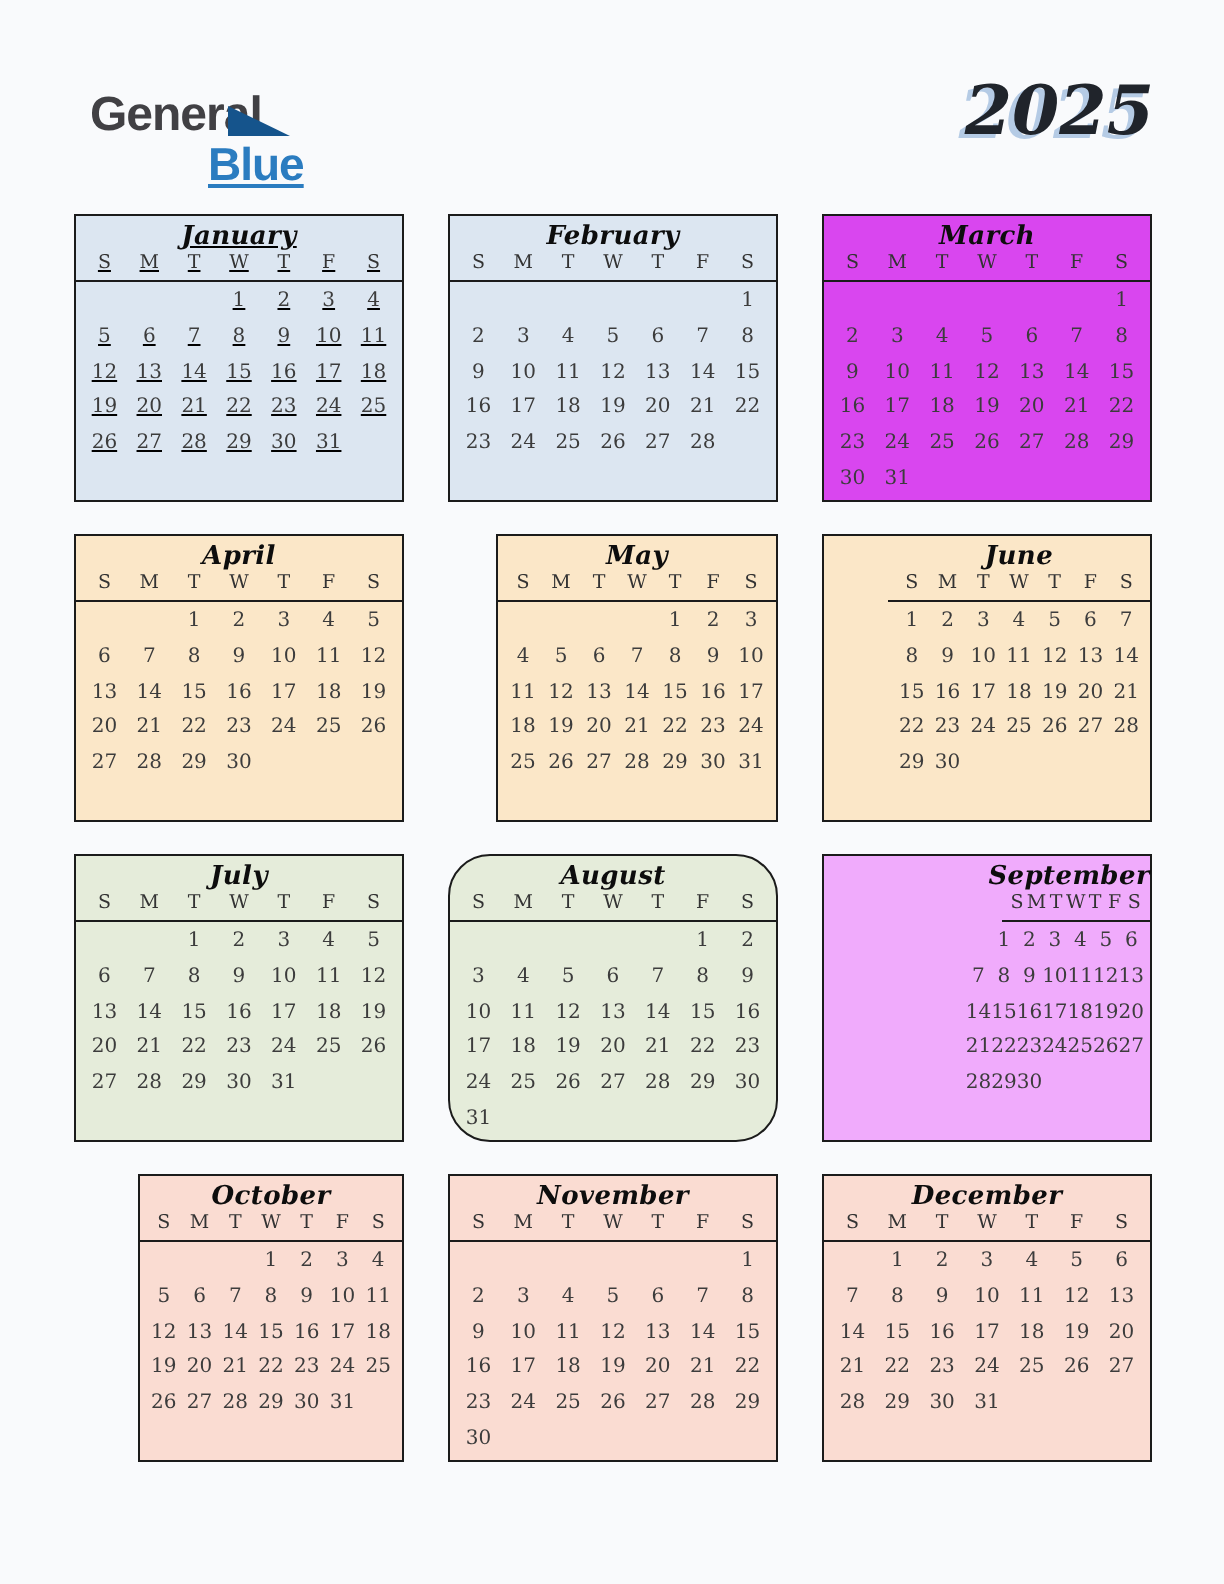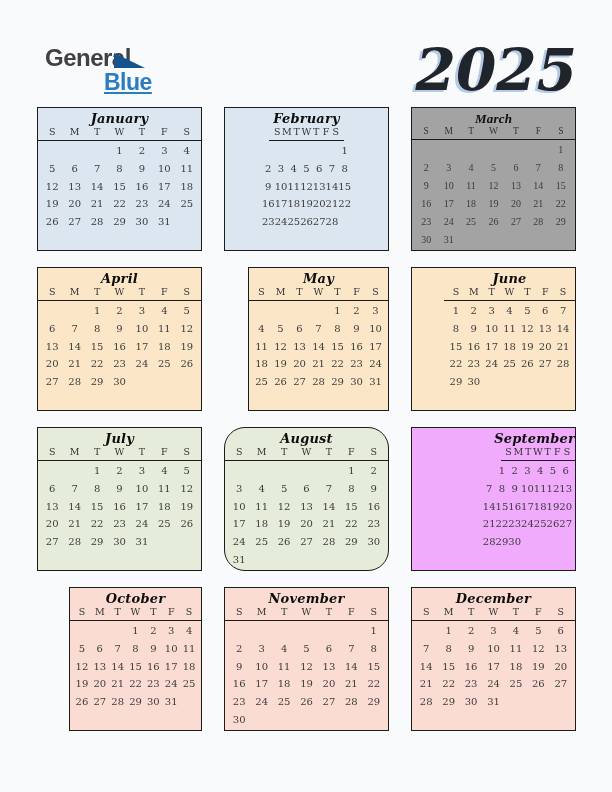--- a/index.html
+++ b/index.html
@@ -24,21 +24,21 @@
     position: absolute; left: 59px; top: 25px;
     font-family: "Liberation Sans", sans-serif;
     font-size: 23px; font-weight: 600; letter-spacing: -0.5px;
     color: #2b7cc0;
     text-decoration: underline;
   }
   .year {
     position: absolute; right: 35px; top: 36px;
     font-family: "DejaVu Serif", serif;
     font-style: italic; font-weight: bold;
-    font-size: 58px; color: #20242b;
+    font-size: 34px; color: #20242b;
     text-shadow: -3px 2px 0 #b5cbe5;
   }
   
   .months-grid {
     position: absolute; left: 37px; top: 107px;
     display: grid;
     grid-template-columns: repeat(3, 165px);
     grid-template-rows: repeat(4, 144px);
     column-gap: 22px;
     row-gap: 16px;
@@ -85,77 +85,77 @@
     <span class="logo-general">General</span>
     <svg class="logo-triangle" width="31" height="15" viewBox="0 0 31 15">
       <polygon points="0,0 31,15 0,15" fill="#15548c"></polygon>
     </svg>
     <span class="logo-blue">Blue</span>
   </div>
 
   <div class="year">2025</div>
 
   <div class="months-grid" id="months-grid">
+      <div class="month-box" style="background: rgb(220, 230, 241); text-decoration: underline;">
+        <div class="month-title">January</div>
+        <div class="weekday-row">
+          <span class="weekday-cell">S</span>
+          <span class="weekday-cell">M</span>
+          <span class="weekday-cell">T</span>
+          <span class="weekday-cell">W</span>
+          <span class="weekday-cell">T</span>
+          <span class="weekday-cell">F</span>
+          <span class="weekday-cell">S</span>
+        </div>
+        <div class="dates-grid">
+          <div class="date-cell"></div>
+          <div class="date-cell"></div>
+          <div class="date-cell"></div>
+          <div class="date-cell">1</div>
+          <div class="date-cell">2</div>
+          <div class="date-cell">3</div>
+          <div class="date-cell">4</div>
+          <div class="date-cell">5</div>
+          <div class="date-cell">6</div>
+          <div class="date-cell">7</div>
+          <div class="date-cell">8</div>
+          <div class="date-cell">9</div>
+          <div class="date-cell">10</div>
+          <div class="date-cell">11</div>
+          <div class="date-cell">12</div>
+          <div class="date-cell">13</div>
+          <div class="date-cell">14</div>
+          <div class="date-cell">15</div>
+          <div class="date-cell">16</div>
+          <div class="date-cell">17</div>
+          <div class="date-cell">18</div>
+          <div class="date-cell">19</div>
+          <div class="date-cell">20</div>
+          <div class="date-cell">21</div>
+          <div class="date-cell">22</div>
+          <div class="date-cell">23</div>
+          <div class="date-cell">24</div>
+          <div class="date-cell">25</div>
+          <div class="date-cell">26</div>
+          <div class="date-cell">27</div>
+          <div class="date-cell">28</div>
+          <div class="date-cell">29</div>
+          <div class="date-cell">30</div>
+          <div class="date-cell">31</div>
+          <div class="date-cell"></div>
+          <div class="date-cell"></div>
+          <div class="date-cell"></div>
+          <div class="date-cell"></div>
+          <div class="date-cell"></div>
+          <div class="date-cell"></div>
+          <div class="date-cell"></div>
+          <div class="date-cell"></div>
+        </div>
+      </div>
       <div class="month-box" style="background: rgb(220, 230, 241);">
-        <div class="month-title">January</div>
-        <div class="weekday-row">
-          <span class="weekday-cell">S</span>
-          <span class="weekday-cell">M</span>
-          <span class="weekday-cell">T</span>
-          <span class="weekday-cell">W</span>
-          <span class="weekday-cell">T</span>
-          <span class="weekday-cell">F</span>
-          <span class="weekday-cell">S</span>
-        </div>
-        <div class="dates-grid">
-          <div class="date-cell"></div>
-          <div class="date-cell"></div>
-          <div class="date-cell"></div>
-          <div class="date-cell">1</div>
-          <div class="date-cell">2</div>
-          <div class="date-cell">3</div>
-          <div class="date-cell">4</div>
-          <div class="date-cell">5</div>
-          <div class="date-cell">6</div>
-          <div class="date-cell">7</div>
-          <div class="date-cell">8</div>
-          <div class="date-cell">9</div>
-          <div class="date-cell">10</div>
-          <div class="date-cell">11</div>
-          <div class="date-cell">12</div>
-          <div class="date-cell">13</div>
-          <div class="date-cell">14</div>
-          <div class="date-cell">15</div>
-          <div class="date-cell">16</div>
-          <div class="date-cell">17</div>
-          <div class="date-cell">18</div>
-          <div class="date-cell">19</div>
-          <div class="date-cell">20</div>
-          <div class="date-cell">21</div>
-          <div class="date-cell">22</div>
-          <div class="date-cell">23</div>
-          <div class="date-cell">24</div>
-          <div class="date-cell">25</div>
-          <div class="date-cell">26</div>
-          <div class="date-cell">27</div>
-          <div class="date-cell">28</div>
-          <div class="date-cell">29</div>
-          <div class="date-cell">30</div>
-          <div class="date-cell">31</div>
-          <div class="date-cell"></div>
-          <div class="date-cell"></div>
-          <div class="date-cell"></div>
-          <div class="date-cell"></div>
-          <div class="date-cell"></div>
-          <div class="date-cell"></div>
-          <div class="date-cell"></div>
-          <div class="date-cell"></div>
-        </div>
-      </div>
-      <div class="month-box" style="background: rgb(220, 230, 241); align-items: center;">
         <div class="month-title">February</div>
         <div class="weekday-row">
           <span class="weekday-cell">S</span>
           <span class="weekday-cell">M</span>
           <span class="weekday-cell">T</span>
           <span class="weekday-cell">W</span>
           <span class="weekday-cell">T</span>
           <span class="weekday-cell">F</span>
           <span class="weekday-cell">S</span>
         </div>
@@ -197,21 +197,21 @@
           <div class="date-cell"></div>
           <div class="date-cell"></div>
           <div class="date-cell"></div>
           <div class="date-cell"></div>
           <div class="date-cell"></div>
           <div class="date-cell"></div>
           <div class="date-cell"></div>
           <div class="date-cell"></div>
         </div>
       </div>
-      <div class="month-box" style="background: #a3a3a3; font-family: Liberation Serif, serif;">
+      <div class="month-box" style="background: #d946ef;">
         <div class="month-title">March</div>
         <div class="weekday-row">
           <span class="weekday-cell">S</span>
           <span class="weekday-cell">M</span>
           <span class="weekday-cell">T</span>
           <span class="weekday-cell">W</span>
           <span class="weekday-cell">T</span>
           <span class="weekday-cell">F</span>
           <span class="weekday-cell">S</span>
         </div>

